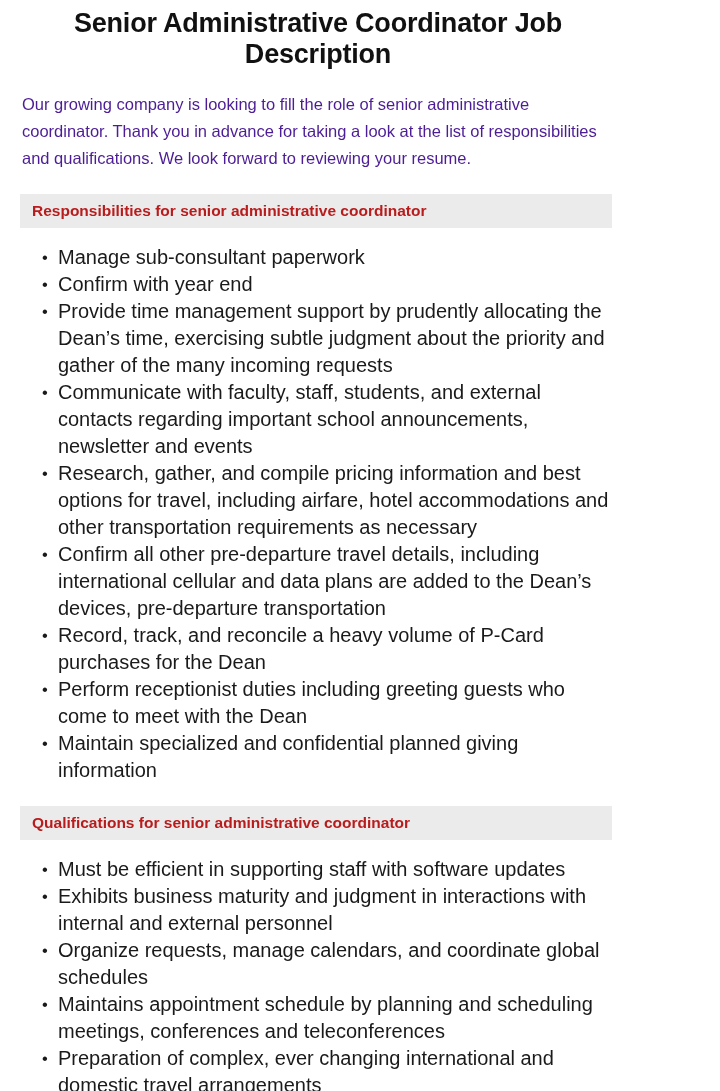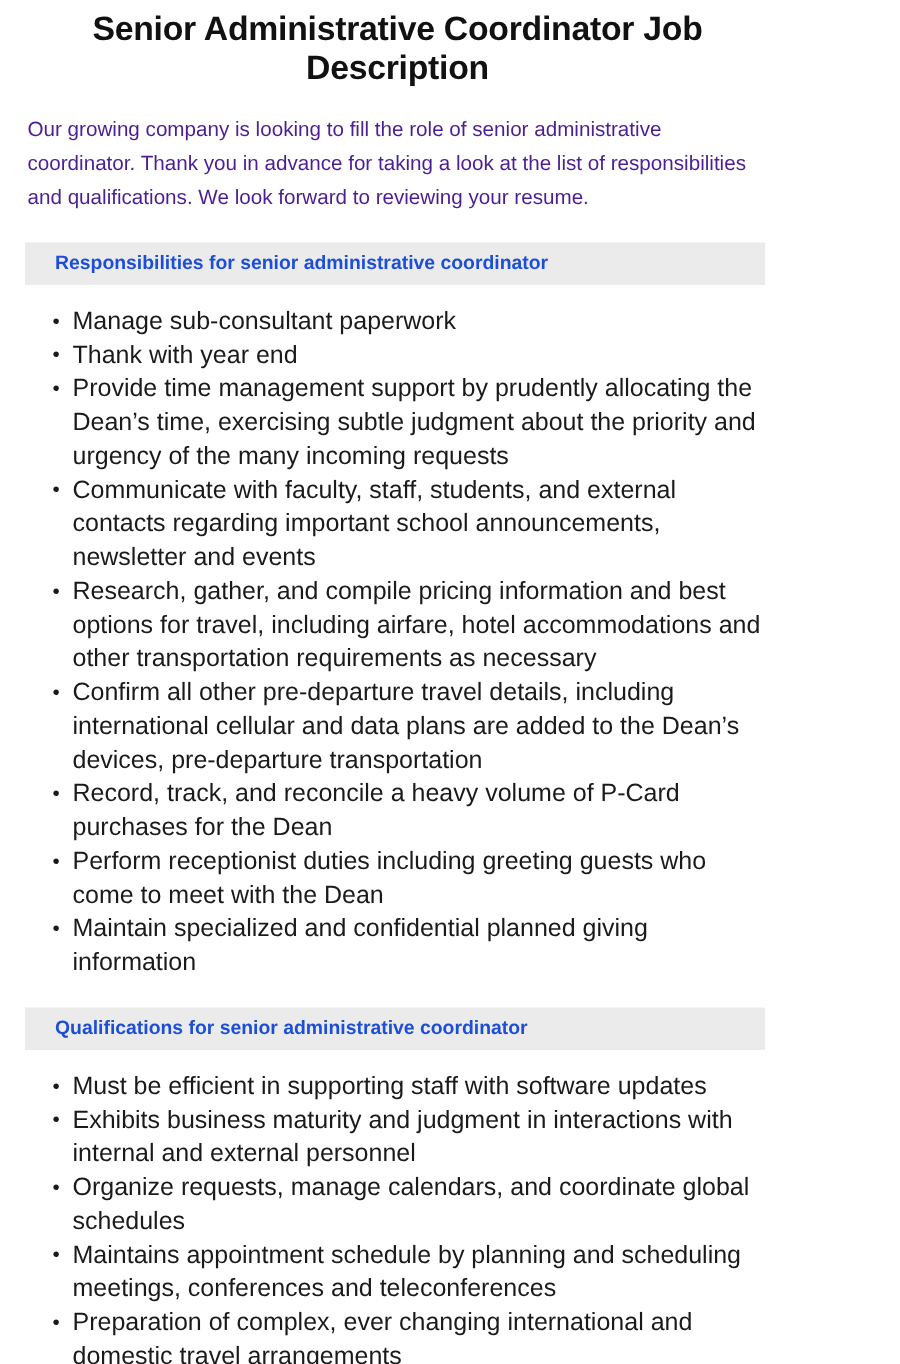--- a/index.html
+++ b/index.html
@@ -40,25 +40,25 @@
     padding: 20px 24px 0 22px;
   }
 
   .section {
     margin-top: 22px;
   }
 
   .section-header {
     background: #ebebeb;
     margin: 0 24px 0 20px;
-    padding: 8px 0 8px 24px;
+    padding: 8px 0 8px 12px;
     font-size: 15.5px;
     font-weight: bold;
     line-height: 18px;
-    color: #1d4ed8;
+    color: #b91c1c;
   }
 
   ul.item-list {
     list-style: none;
     margin: 0;
     padding: 0;
   }
 
   ul.item-list > li {
     position: relative;
@@ -90,22 +90,22 @@
 
   <h1 class="doc-title">Senior Administrative Coordinator Job Description</h1>
 
   <p class="intro">Our growing company is looking to fill the role of senior administrative coordinator. Thank you in advance for taking a look at the list of responsibilities and qualifications. We look forward to reviewing your resume.</p>
 
   <div class="section">
     <div class="section-header">Responsibilities for senior administrative coordinator</div>
     <div class="list-top-gap"></div>
     <ul class="item-list">
       <li>Manage sub-consultant paperwork</li>
-      <li>Thank with year end</li>
-      <li>Provide time management support by prudently allocating the Dean’s time, exercising subtle judgment about the priority and urgency of the many incoming requests</li>
+      <li>Confirm with year end</li>
+      <li>Provide time management support by prudently allocating the Dean’s time, exercising subtle judgment about the priority and gather of the many incoming requests</li>
       <li>Communicate with faculty, staff, students, and external contacts regarding important school announcements, newsletter and events</li>
       <li>Research, gather, and compile pricing information and best options for travel, including airfare, hotel accommodations and other transportation requirements as necessary</li>
       <li>Confirm all other pre-departure travel details, including international cellular and data plans are added to the Dean’s devices, pre-departure transportation</li>
       <li>Record, track, and reconcile a heavy volume of P-Card purchases for the Dean</li>
       <li>Perform receptionist duties including greeting guests who come to meet with the Dean</li>
       <li>Maintain specialized and confidential planned giving information</li>
     </ul>
   </div>
 
   <div class="section">

